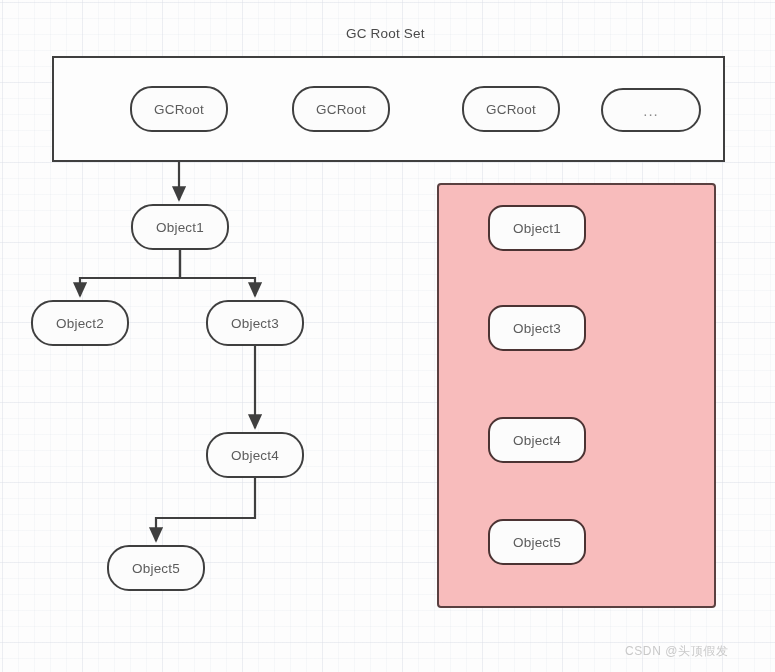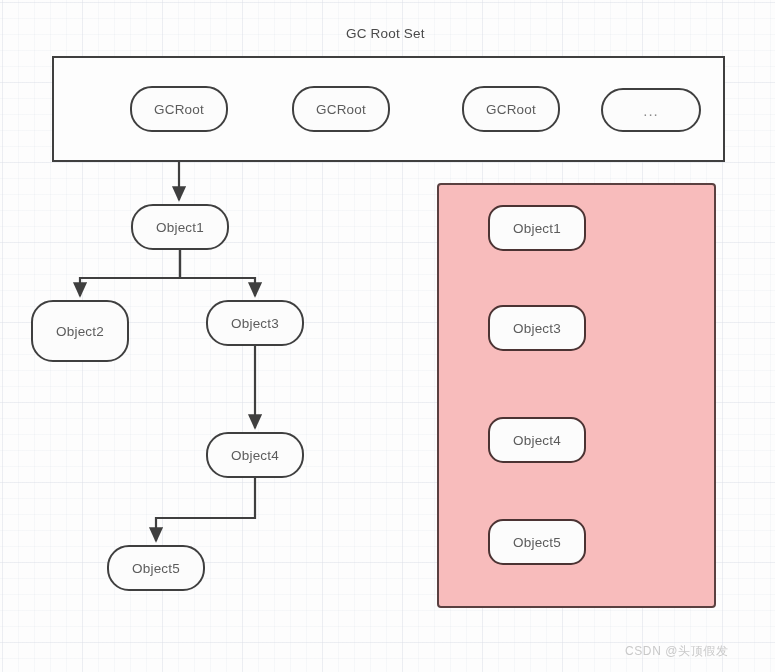--- a/index.html
+++ b/index.html
@@ -139,21 +139,21 @@
       </div>
       <div class="node" style="left: 462px; top: 86px; width: 98px; height: 46px;">
         <span>GCRoot</span>
       </div>
       <div class="node ellipsis" style="left: 601px; top: 88px; width: 100px; height: 44px;">
         <span>...</span>
       </div>
       <div class="node" style="left: 131px; top: 204px; width: 98px; height: 46px;">
         <span>Object1</span>
       </div>
-      <div class="node" style="left: 31px; top: 300px; width: 98px; height: 62px;">
+      <div class="node" style="left: 31px; top: 300px; width: 98px; height: 46px;">
         <span>Object2</span>
       </div>
       <div class="node" style="left: 206px; top: 300px; width: 98px; height: 46px;">
         <span>Object3</span>
       </div>
       <div class="node" style="left: 206px; top: 432px; width: 98px; height: 46px;">
         <span>Object4</span>
       </div>
       <div class="node" style="left: 107px; top: 545px; width: 98px; height: 46px;">
         <span>Object5</span>

